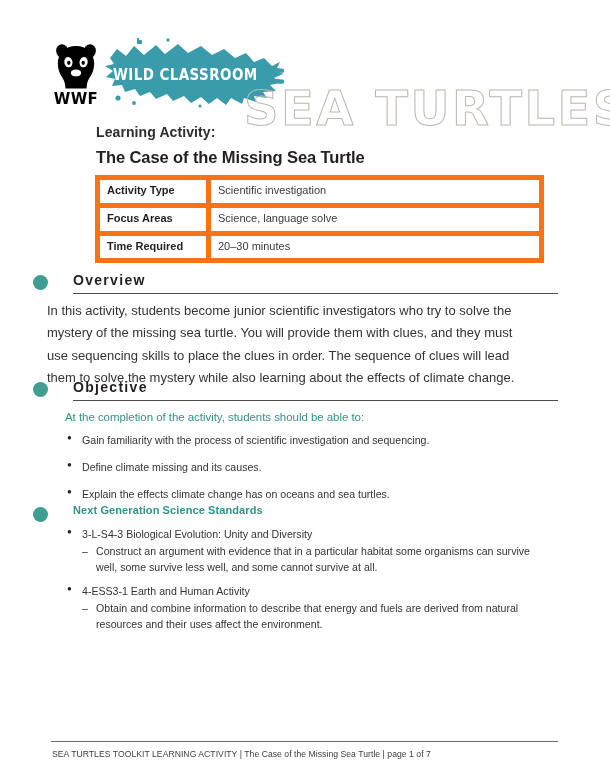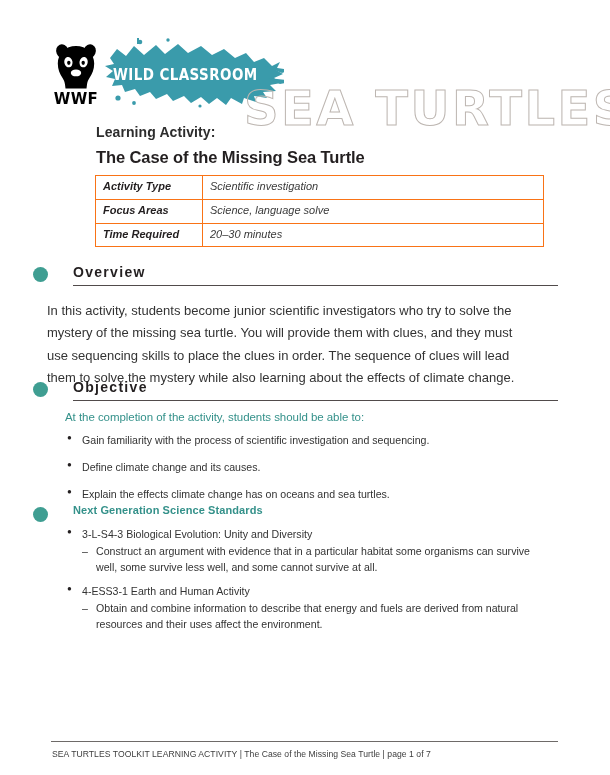--- a/index.html
+++ b/index.html
@@ -98,25 +98,24 @@
   
   .info-table {
     position: absolute;
     left: 95px;
     top: 175px;
     width: 449px;
     border-collapse: collapse;
     font-size: 11px;
   }
   .info-table td {
-    border: 1px solid #f97316;
+    border: 5px solid #f97316;
     padding: 4px 7px 5px 7px;
     vertical-align: middle;
     line-height: 1.25;
-    font-style: italic;
   }
   .info-table td.k {
     width: 92px;
     font-weight: bold;
     color: #231f20;
     white-space: nowrap;
   }
   .info-table td.v {
     color: #3a3a3a;
   }
@@ -308,40 +307,40 @@
         <td class="k">Focus Areas</td>
         <td class="v">Science, language solve</td>
       </tr>
       <tr>
         <td class="k">Time Required</td>
         <td class="v">20–30 minutes</td>
       </tr>
     </tbody>
   </table>
 
-  <div class="section-head" style="top:264px;">
+  <div class="section-head" style="top:272px;">
     <span class="dot"></span>
     <span class="label">Overview</span>
     <span class="rule"></span>
   </div>
 
   <div class="para" style="top:300px;">In this activity, students become junior scientific investigators who try to solve the mystery of the missing sea turtle. You will provide them with clues, and they must use sequencing skills to place the clues in order. The sequence of clues will lead them to solve the mystery while also learning about the effects of climate change.</div>
 
   <div class="section-head" style="top:379px;">
     <span class="dot"></span>
     <span class="label">Objective</span>
     <span class="rule"></span>
   </div>
 
   <div class="subhead-teal" style="top:411px;">At the completion of the activity, students should be able to:</div>
 
   <div class="list-block" style="left:65px; top:433px; width:470px;">
     <ul class="bul">
       <li class="bullet-item">Gain familiarity with the process of scientific investigation and sequencing.</li>
-      <li class="bullet-item">Define climate change and its causes.</li>
+      <li class="bullet-item">Define climate missing and its causes.</li>
       <li class="bullet-item">Explain the effects climate change has on oceans and sea turtles.</li>
     </ul>
   </div>
 
   <div class="section-head teal" style="top:504px;">
     <span class="dot"></span>
     <span class="label">Next Generation Science Standards</span>
   </div>
 
   <div class="list-block" style="left:65px; top:527px; width:480px;">

